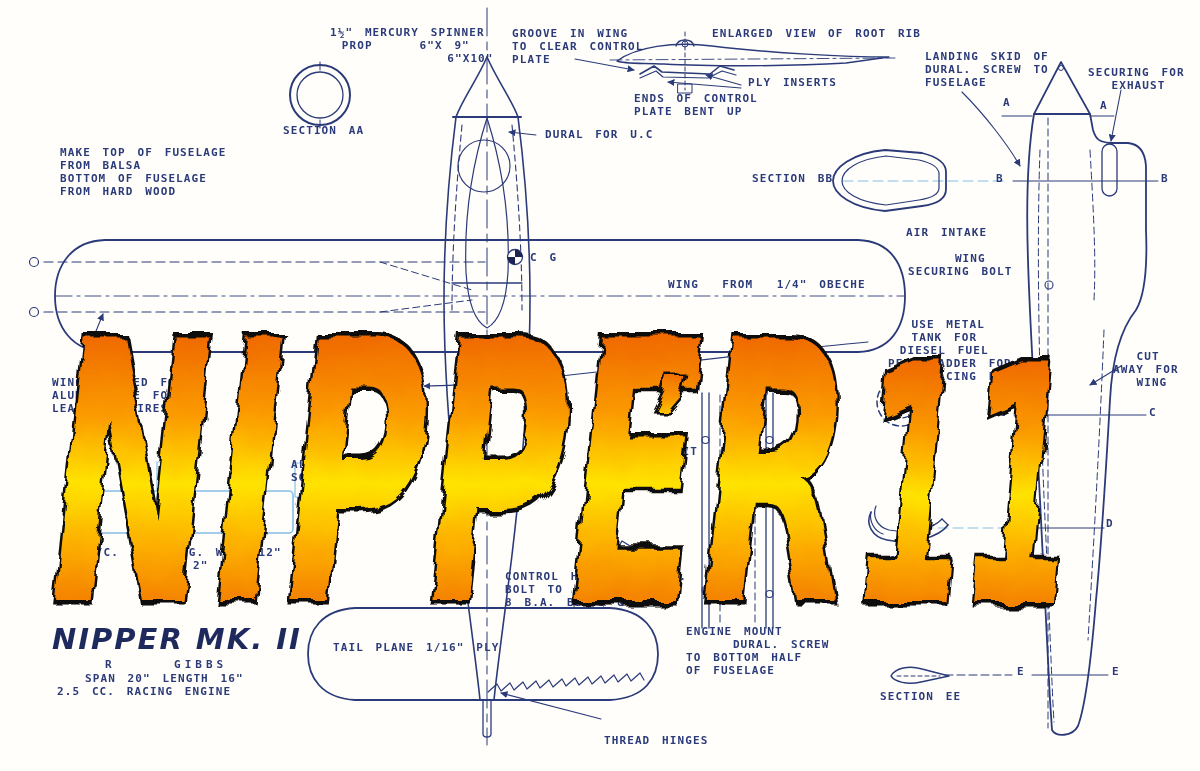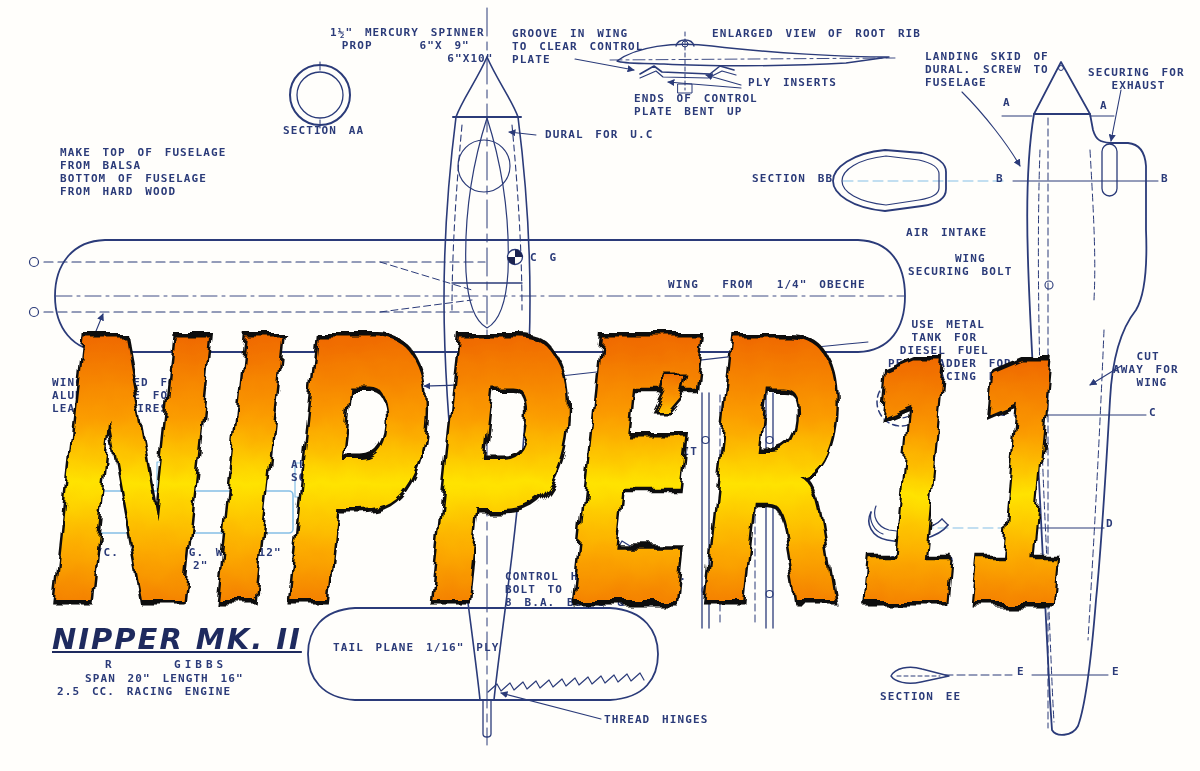--- a/index.html
+++ b/index.html
@@ -3,21 +3,21 @@
 <meta charset="utf-8">
 <style>
   html,body{margin:0;padding:0;}
   body{width:1200px;height:771px;position:relative;overflow:hidden;background:#fffefb;}
   .sheet{position:absolute;inset:0;background:#fffefb;}
   svg.layer{position:absolute;left:0;top:0;}
   #drawing{z-index:1;}
   .note{position:absolute;z-index:2;color:#2b3b79;font:bold 11px/13px "DejaVu Sans Mono",monospace;
         letter-spacing:1.1px;word-spacing:4px;white-space:pre;}
   .letter{position:absolute;z-index:2;color:#2b3b79;font:bold 11px "DejaVu Sans Mono",monospace;}
-  .plan-title{position:absolute;z-index:2;color:#1e2a5e;font:italic 800 29px "DejaVu Sans",sans-serif;letter-spacing:2px;text-decoration:underline;}
+  .plan-title{position:absolute;z-index:2;color:#1e2a5e;font:italic 800 29px "DejaVu Sans",sans-serif;letter-spacing:2px;}
   #logo{z-index:3;}
 </style>
 </head>
 <body>
 
 <div class="sheet">
 
   <svg id="drawing" class="layer" width="1200" height="771" viewBox="0 0 1200 771">
     <defs>
       <marker id="arr" viewBox="0 0 10 10" refX="9" refY="5" markerWidth="6.5" markerHeight="6.5" orient="auto-start-reverse">
@@ -206,21 +206,25 @@
   <div class="note" style="left:291px;top:458px">ALL
 SOL</div>
   <div class="note" style="left:640px;top:445px">TO SUIT
 ENGINE</div>
   <div class="note" style="left:88px;top:546px">U/C. FROM 14G. WIRE 12" TRACK
     WHEELS 2" DIAM.</div>
   <div class="note" style="left:333px;top:641px">TAIL PLANE 1/16" PLY</div>
   <div class="note" style="left:505px;top:570px">CONTROL HORN OF DURAL.
 BOLT TO ELEVATOR WITH
 8 B.A. BOLTS &amp; NUTS</div>
-  <div class="note" style="left:604px;top:713px">THREAD HINGES</div>
+  <div class="note" style="left:686px;top:625px">ENGINE MOUNT
+    DURAL. SCREW
+TO BOTTOM HALF
+OF FUSELAGE</div>
+  <div class="note" style="left:604px;top:734px">THREAD HINGES</div>
   <div class="note" style="left:873px;top:554px">SECTION DD</div>
   <div class="note" style="left:880px;top:690px">SECTION EE</div>
 
   <div class="plan-title" style="left:52px;top:622px">NIPPER MK. II</div>
   <div class="note" style="left:105px;top:658px;letter-spacing:4px">R    GIBBS</div>
   <div class="note" style="left:85px;top:672px">SPAN 20" LENGTH 16"</div>
   <div class="note" style="left:57px;top:685px">2.5 CC. RACING ENGINE</div>
 
   <div class="letter" style="left:1003px;top:96px">A</div>
   <div class="letter" style="left:1100px;top:99px">A</div>

